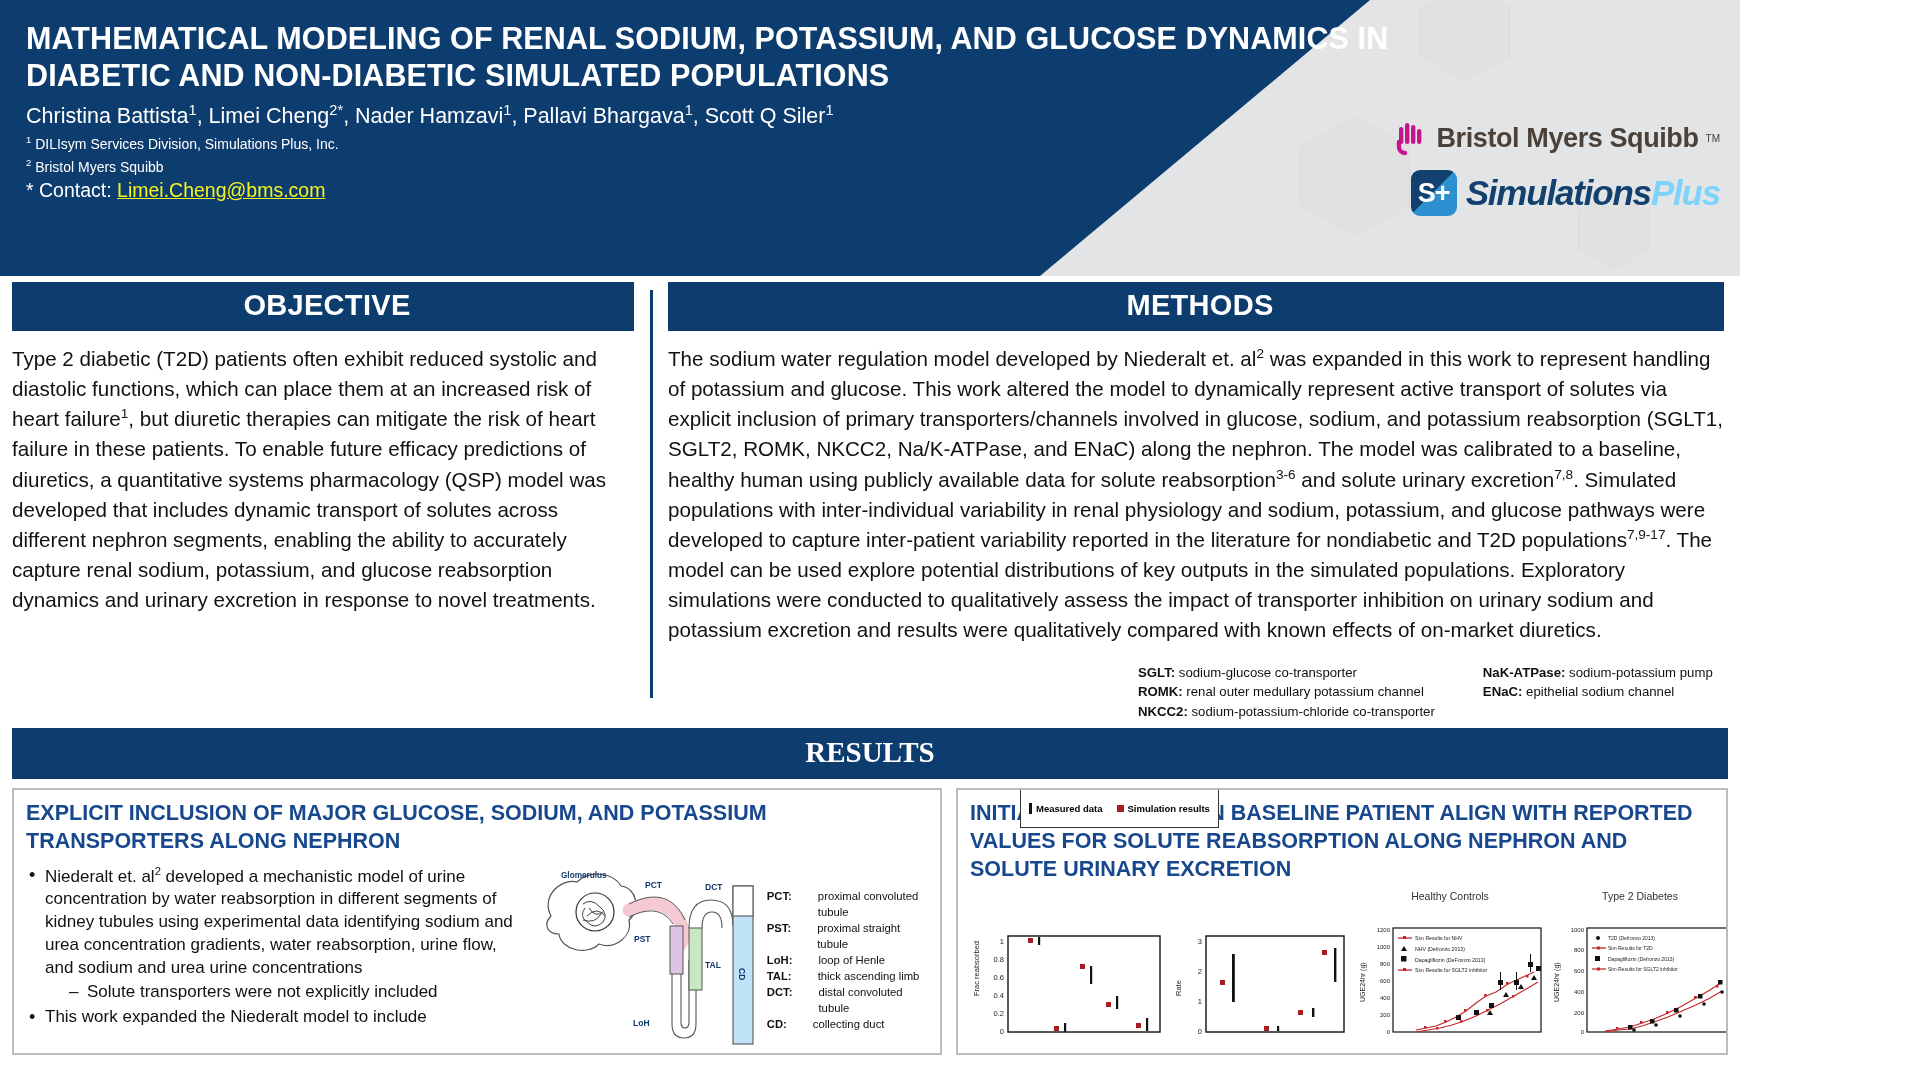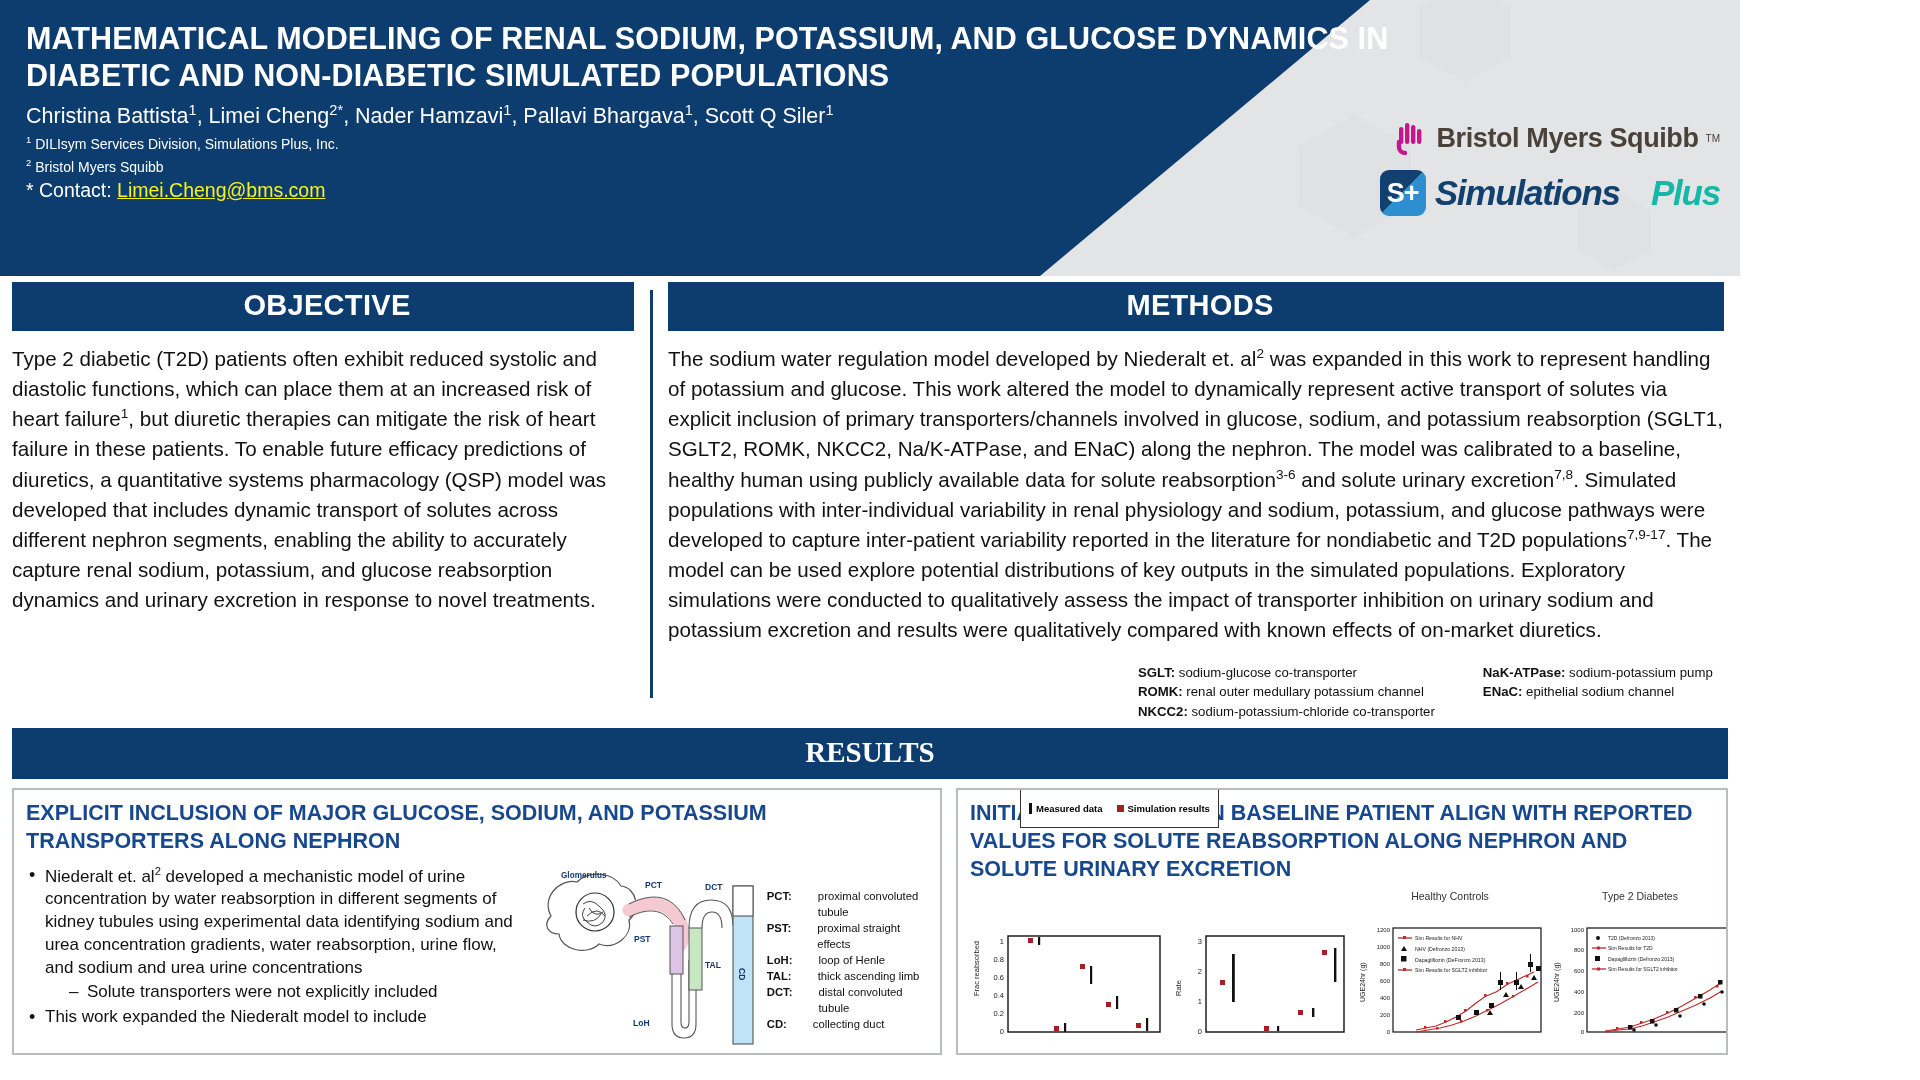--- a/index.html
+++ b/index.html
@@ -66,21 +66,21 @@
 
   .sp-logo { display:flex; align-items:center; justify-content:flex-end; gap: 9px; margin-top: 12px; }
   .sp-mark {
     width: 46px; height: 46px; border-radius: 9px;
     background: linear-gradient(135deg,#13416f 0%,#13416f 48%,#2d8fd0 48%,#2d8fd0 100%);
     color:#fff; font-weight:bold; font-size: 27px;
     display:flex; align-items:center; justify-content:center; letter-spacing:-1px;
   }
   .sp-word { font-size: 35px; font-weight: bold; font-style: italic; letter-spacing:-1.2px; }
   .sp-word .sim { color:#13416f; }
-  .sp-word .plus { color:#14b8a6;margin-left:31px; }
+  .sp-word .plus { color:#7dd3fc; }
 
   
   .top-sections { display:flex; padding: 6px 0 0 0; height: 444px; }
   .col-objective { width: 650px; padding: 0 16px 0 12px; position: relative; }
   .col-methods { flex: 1; padding: 0 16px 0 18px; position: relative; }
   .vdivider {
     position:absolute; left: 0; top: 8px; bottom: 22px; width: 3px; background:#0d3c6e;
   }
   .section-bar {
     background: #0d3c6e; color:#fff; text-align:center;
@@ -279,21 +279,21 @@
           </svg>
         </div>
 
         <div class="neph-key">
           <div class="kr">
               <span class="kt">PCT:</span>
               <span>proximal convoluted tubule</span>
             </div>
           <div class="kr">
               <span class="kt">PST:</span>
-              <span>proximal straight effects</span>
+              <span>proximal straight tubule</span>
             </div>
           <div class="kr">
               <span class="kt">LoH:</span>
               <span>loop of Henle</span>
             </div>
           <div class="kr">
               <span class="kt">TAL:</span>
               <span>thick ascending limb</span>
             </div>
           <div class="kr">

